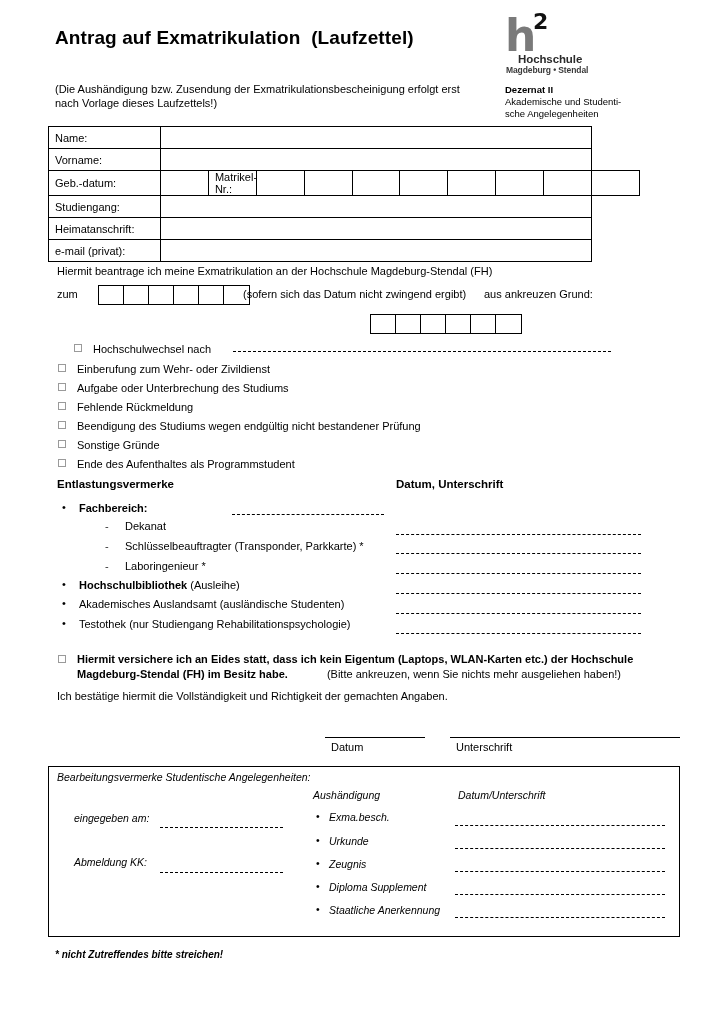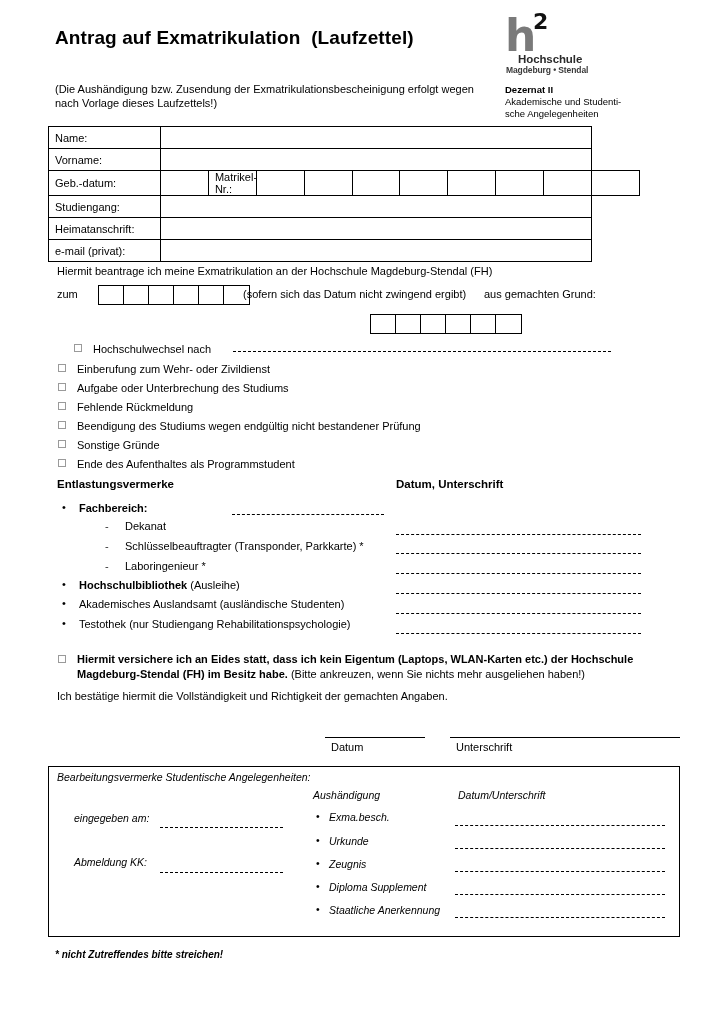--- a/index.html
+++ b/index.html
@@ -233,21 +233,21 @@
   .declaration .cb {
     position: absolute;
     left: 0px;
     top: 3px;
   }
   .declaration .dtext {
     display: block;
     margin-left: 19px;
     font-weight: bold;
   }
-  .declaration .dtext .norm { font-weight: normal; }
+  .declaration .dtext .norm { font-weight: normal; margin-left: 36px; }
 
   .confirm {
     position: absolute;
     left: 57px;
     top: 690px;
     font-size: 11px;
   }
   .sigline {
     position: absolute;
     border-top: 1px solid #000000;
@@ -303,21 +303,21 @@
 
   <div class="doc-title">Antrag auf Exmatrikulation  (Laufzettel)</div>
 
   <div class="logo">
     <span class="logo-h">h</span>
     <span class="logo-2">2</span>
     <span class="logo-name">Hochschule</span>
     <span class="logo-sub">Magdeburg • Stendal</span>
   </div>
 
-  <div class="intro-note">(Die Aushändigung bzw. Zusendung der Exmatrikulationsbescheinigung erfolgt wegen nach Vorlage dieses Laufzettels!)</div>
+  <div class="intro-note">(Die Aushändigung bzw. Zusendung der Exmatrikulationsbescheinigung erfolgt erst nach Vorlage dieses Laufzettels!)</div>
 
   <div class="dezernat">
     <div class="dz-title">Dezernat II</div>
     <div>Akademische und Studenti-</div>
     <div>sche Angelegenheiten</div>
   </div>
 
   <table class="form-table">
     <tbody>
         <tr>
@@ -360,21 +360,21 @@
   <div class="zum-label">zum</div>
   <div class="boxrow zum-boxes">
     <span></span>
     <span></span>
     <span></span>
     <span></span>
     <span></span>
     <span></span>
   </div>
   <div class="sofern">(sofern sich das Datum nicht zwingend ergibt)</div>
-  <div class="grund">aus gemachten Grund:</div>
+  <div class="grund">aus ankreuzen Grund:</div>
 
   <div class="boxrow pruef-boxes">
     <span></span>
     <span></span>
     <span></span>
     <span></span>
     <span></span>
     <span></span>
   </div>
 

